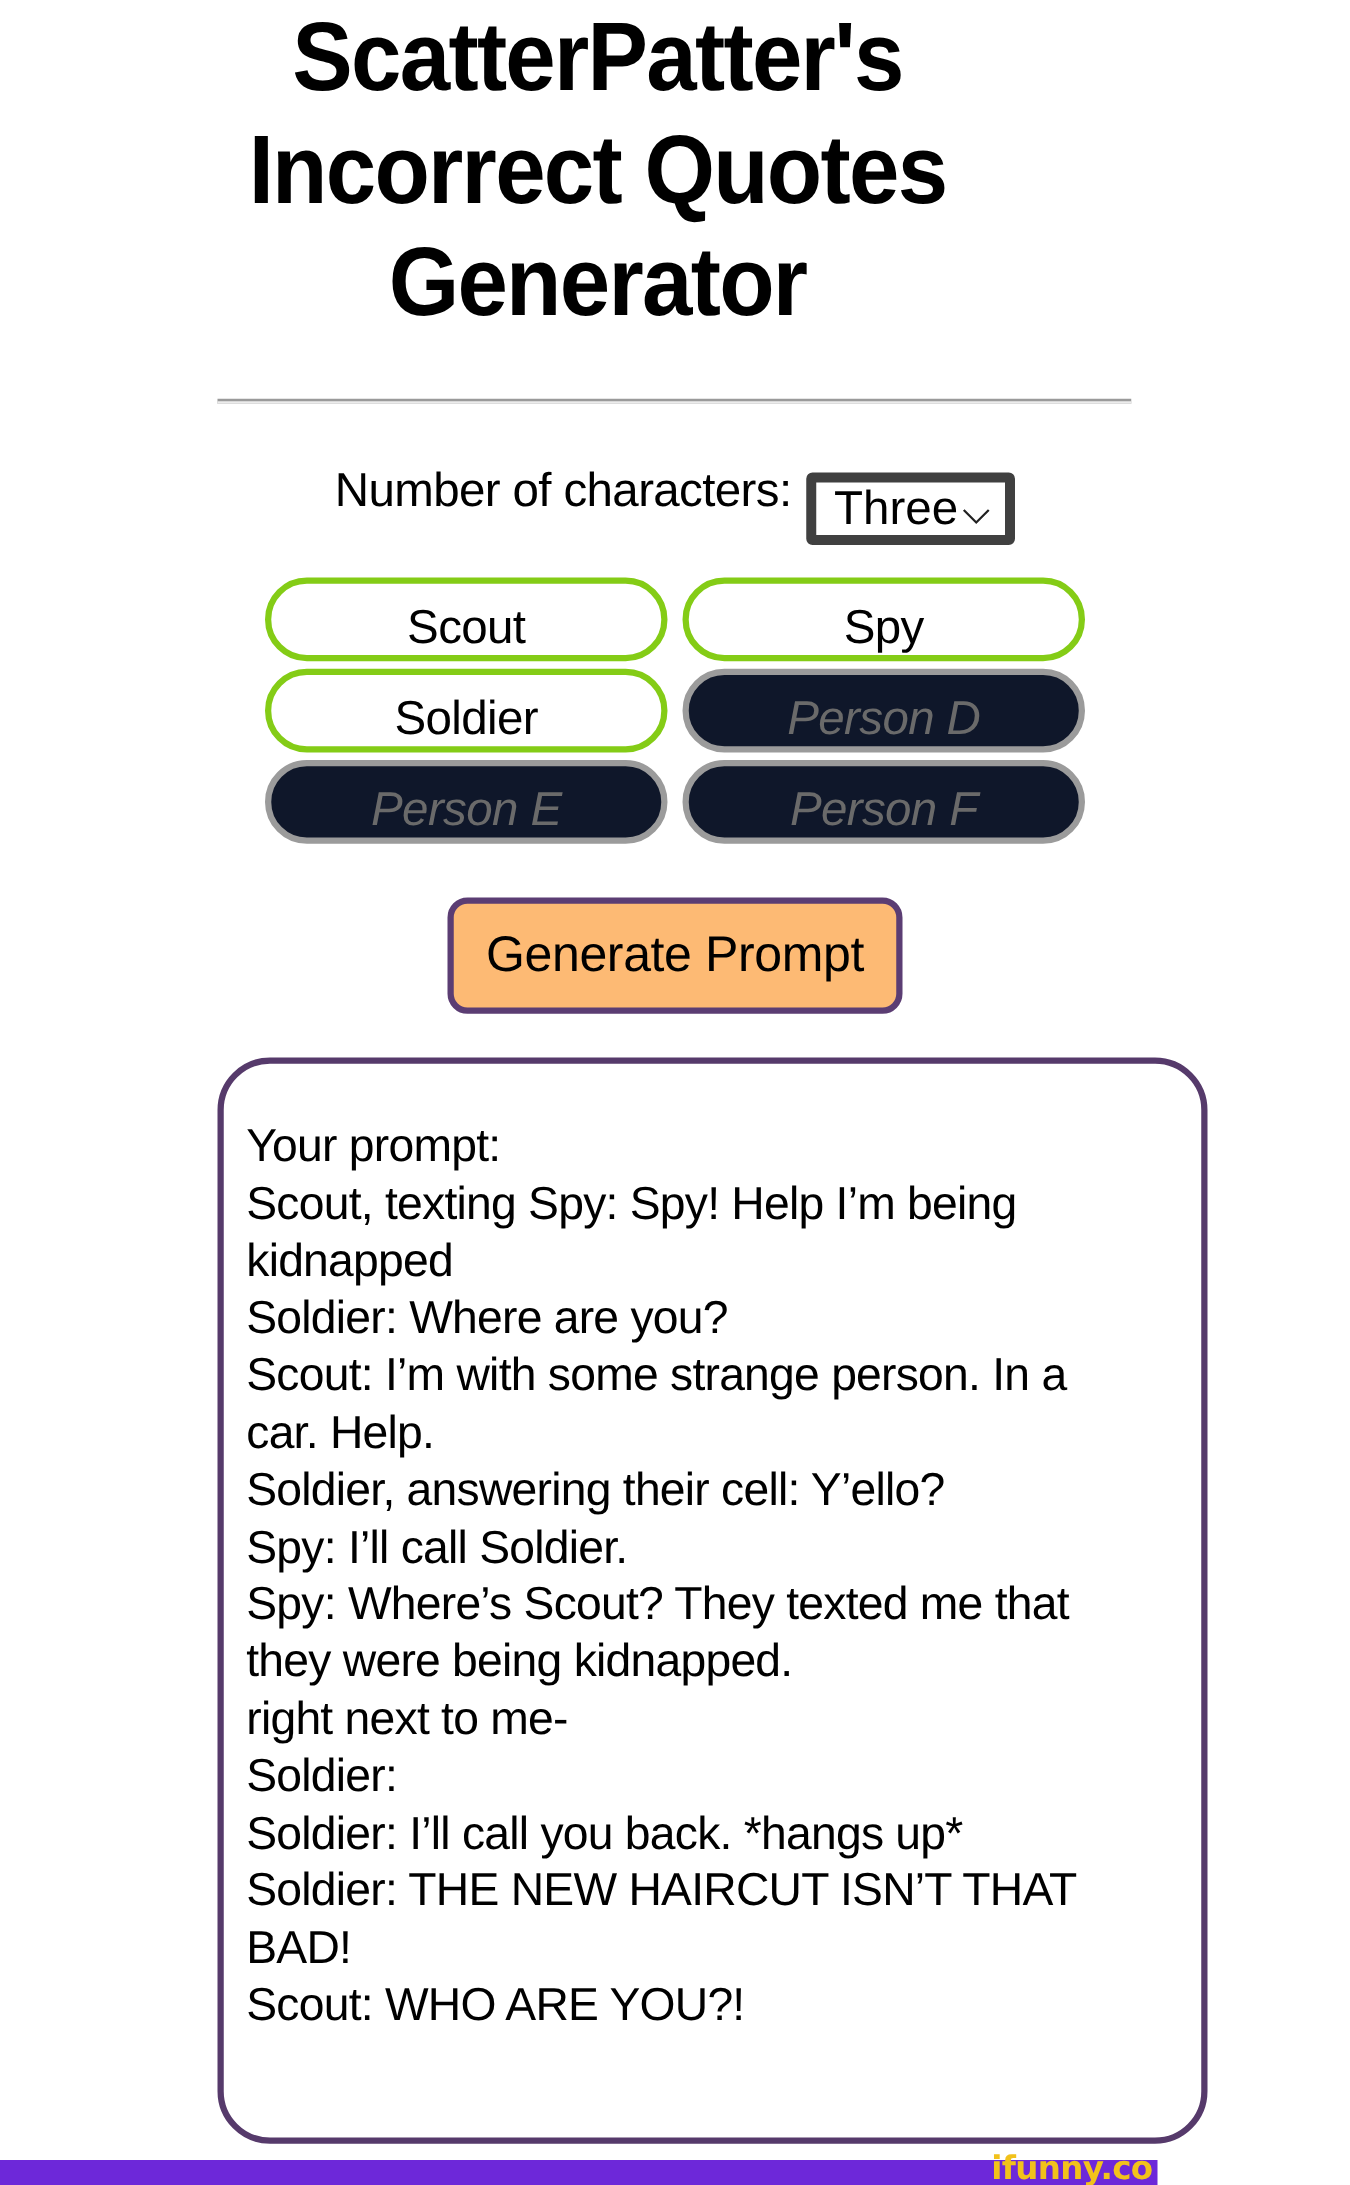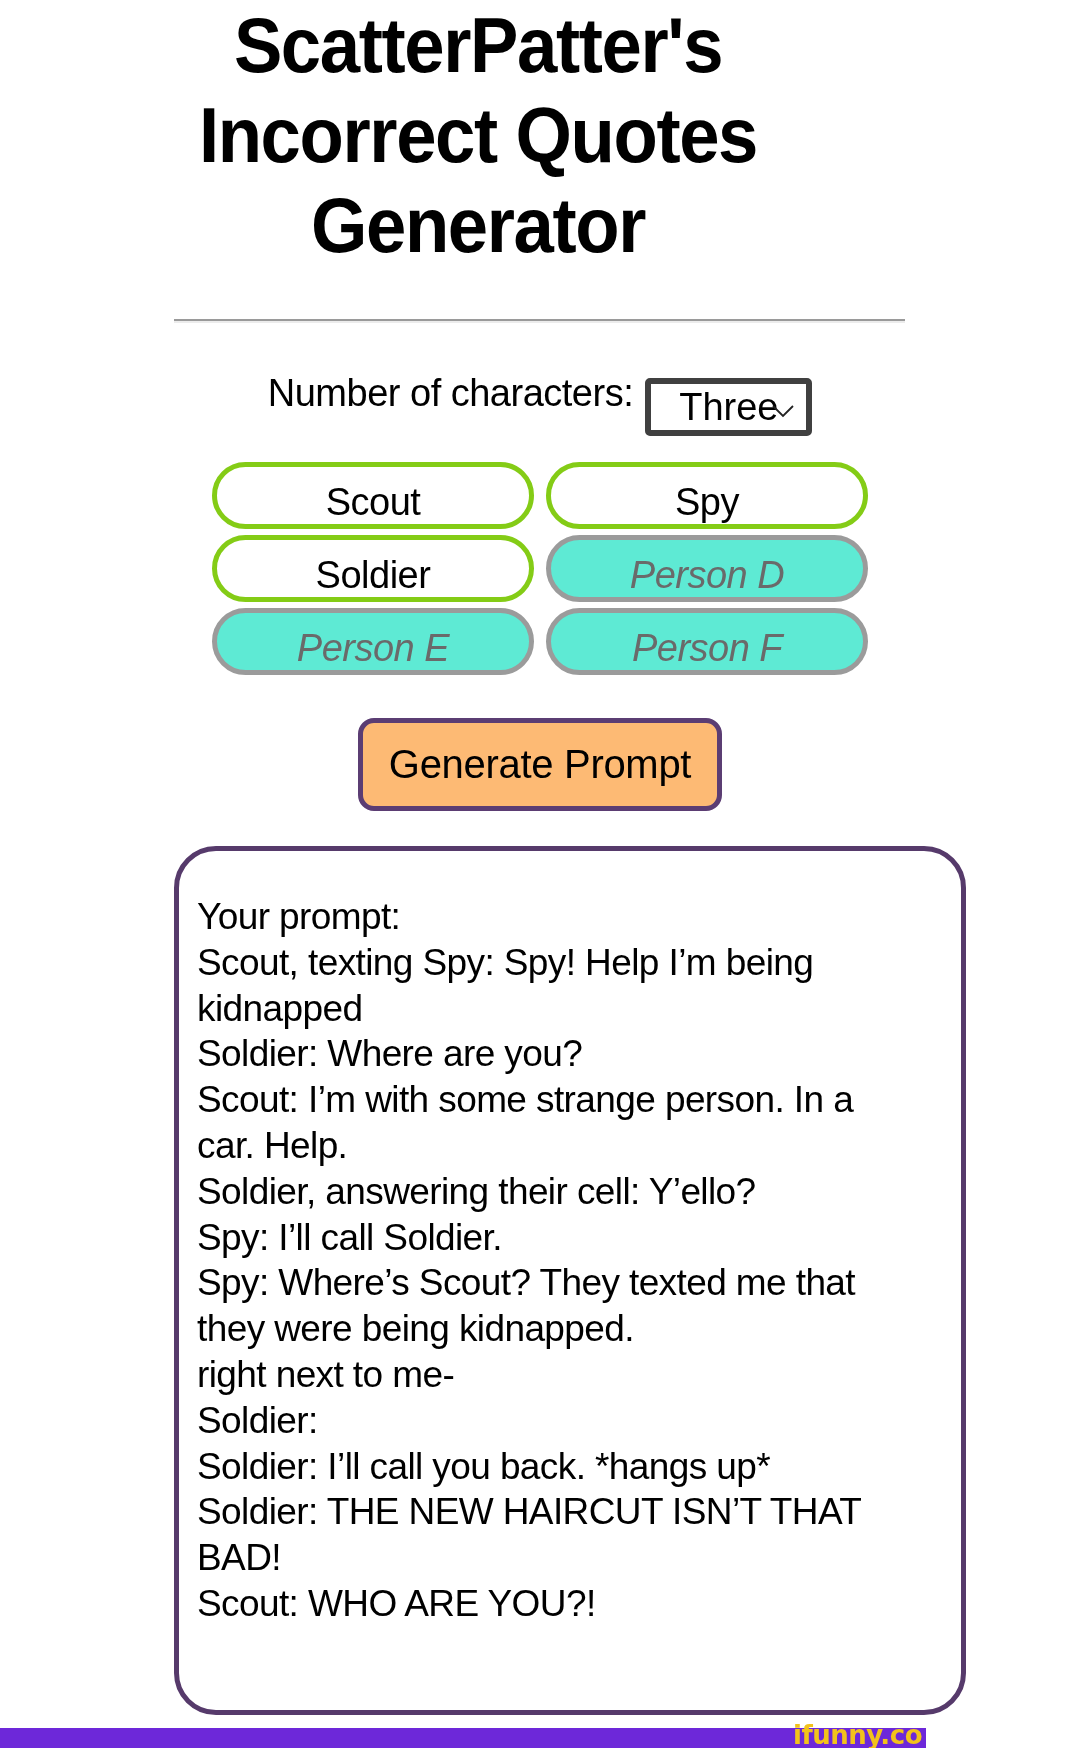--- a/index.html
+++ b/index.html
@@ -19,39 +19,39 @@
     position: absolute; left: 174px; top: 319px; width: 731px; height: 2px;
     background: #9a9a9a; border-bottom: 2px solid #ececec;
   }
   .count-row {
     position: absolute; left: 0; top: 364px; width: 1080px; height: 58px;
     display: flex; justify-content: center; align-items: center;
   }
   .count-label { font-size: 38px; margin-right: 12px; letter-spacing: -0.5px; }
   .count-select {
     box-sizing: border-box; width: 167px; height: 58px;
-    border: 6px solid #404040; border-radius: 5px; background: #fff;
-    display: flex; align-items: center; padding-left: 28px;
+    border: 8px solid #404040; border-radius: 5px; background: #fff;
+    display: flex; align-items: center; padding-left: 14px;
     font-size: 38px; position: relative; margin-top: 28px;
   }
   .count-select .chev {
     position: absolute; right: 12px; top: 20px; width: 22px; height: 14px;
   }
   .char-grid {
     position: absolute; left: 212px; top: 462px; width: 656px;
     display: grid; grid-template-columns: 322px 322px; column-gap: 12px; row-gap: 6px;
   }
   .char-btn {
     box-sizing: border-box; height: 67px; border-radius: 34px;
     border: 5px solid #84cc16; background: #fff;
     display: flex; align-items: flex-end; justify-content: center;
     font-size: 38px; color: #000; cursor: pointer; letter-spacing: -0.5px;
   }
   .char-btn.empty {
-    border-color: #9b9b9b; background: #5eead4; color: #6a6a6a; font-style: italic;
+    border-color: #9b9b9b; background: #0f172a; color: #6a6a6a; font-style: italic;
   }
   .gen-btn {
     position: absolute; left: 358px; top: 718px; width: 364px; height: 93px;
     box-sizing: border-box; border: 5px solid #5b3d73; border-radius: 16px;
     background: #fdba74; color: #000;
     display: flex; align-items: center; justify-content: center;
     font-size: 40px; cursor: pointer; letter-spacing: -0.3px;
   }
   .prompt-box {
     position: absolute; left: 174px; top: 846px; width: 792px; height: 869px;

